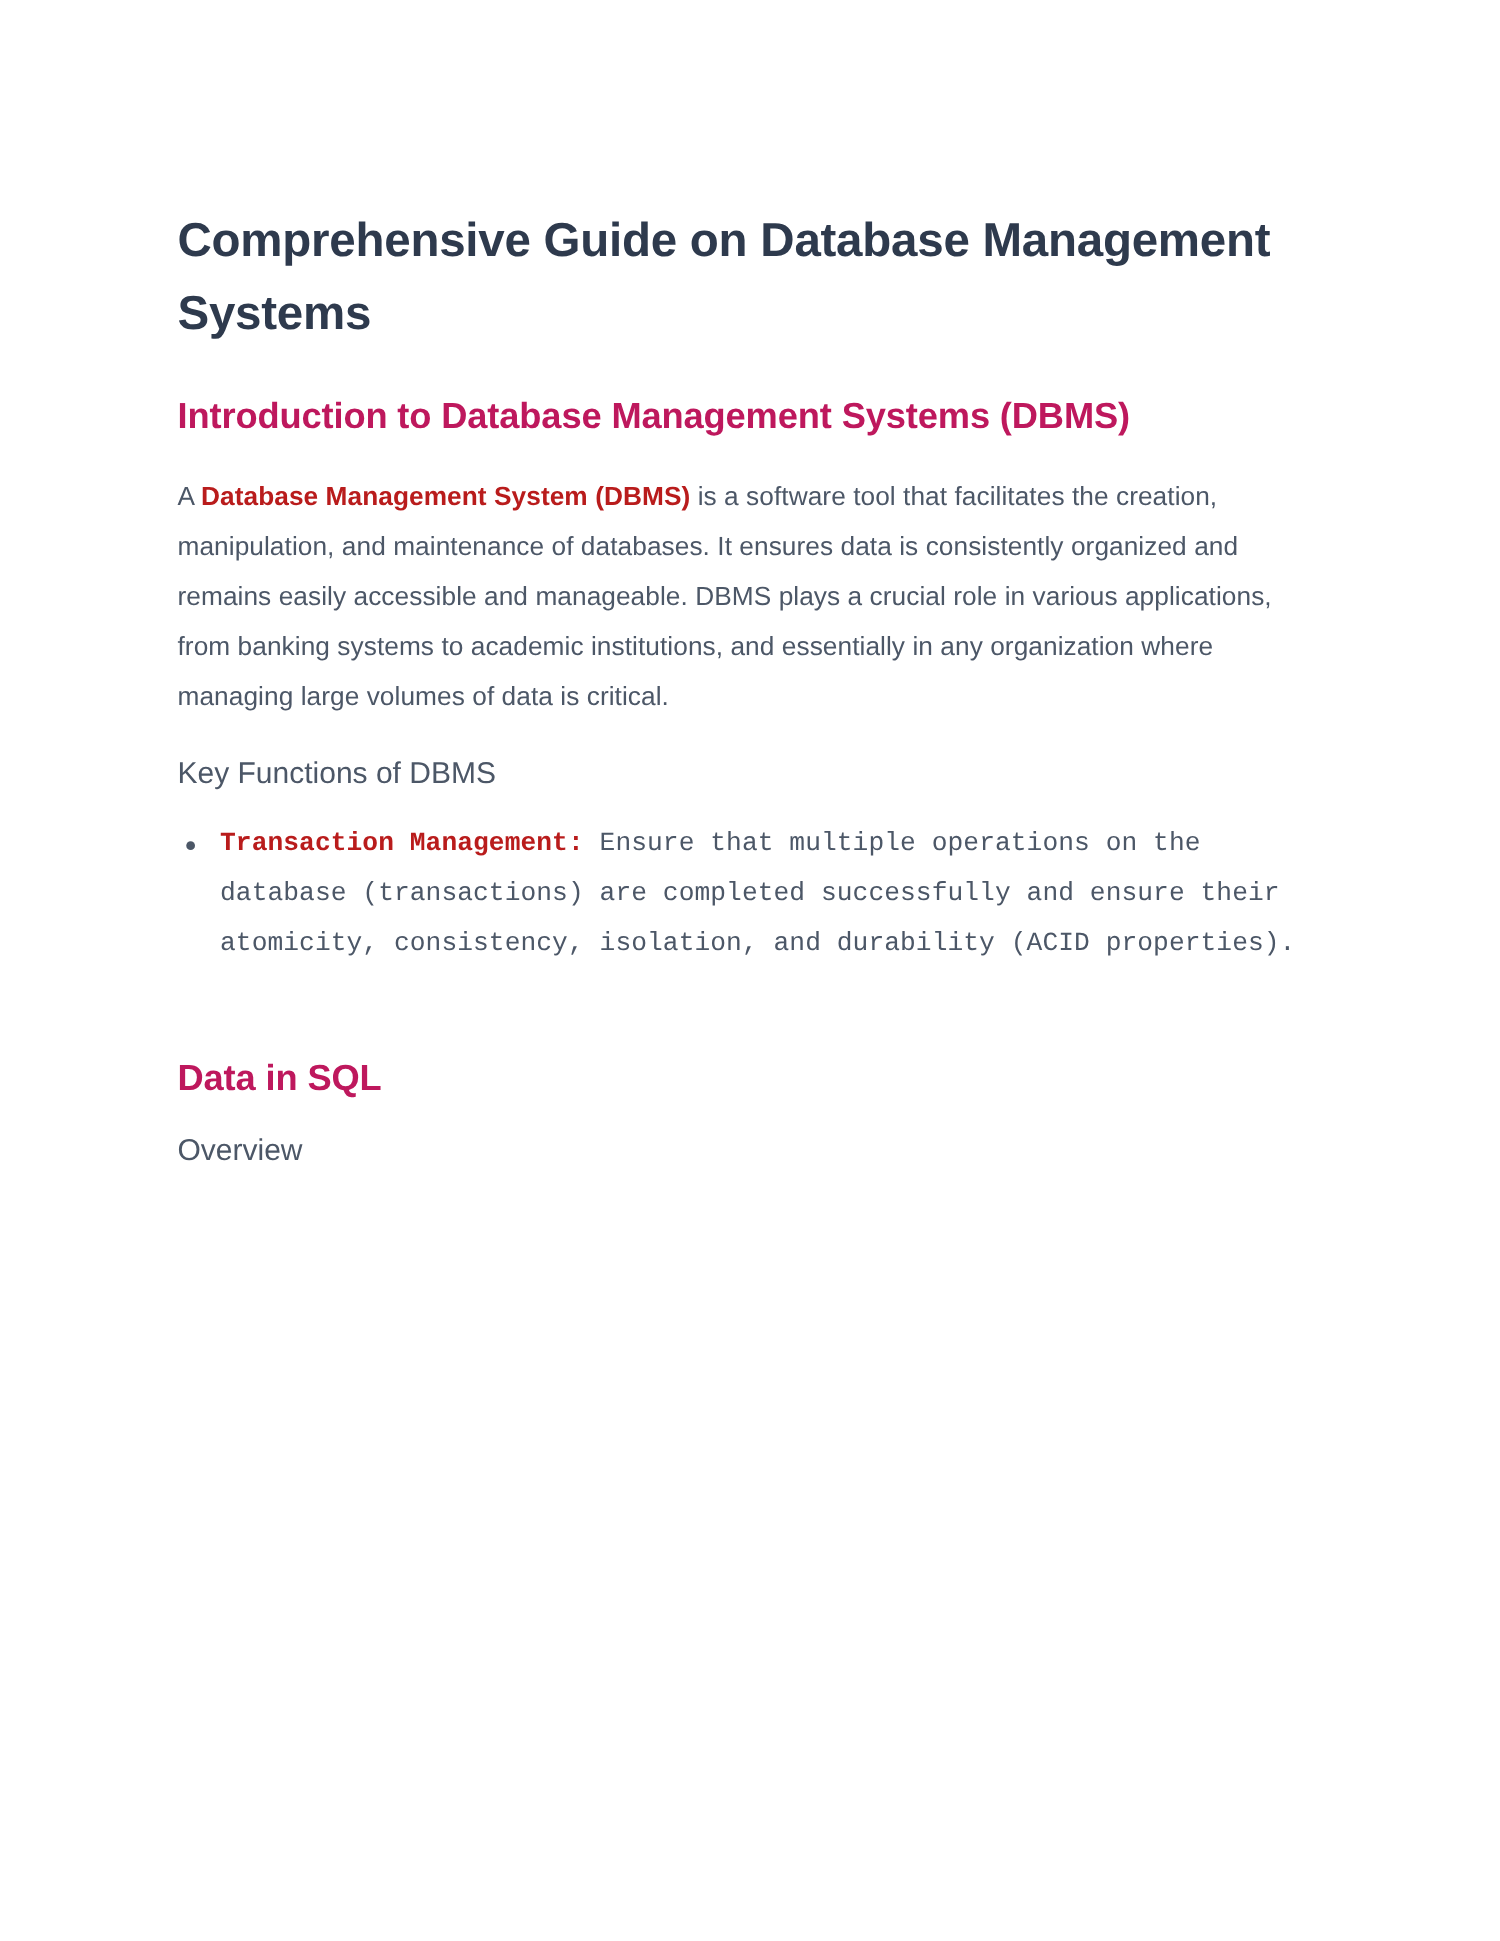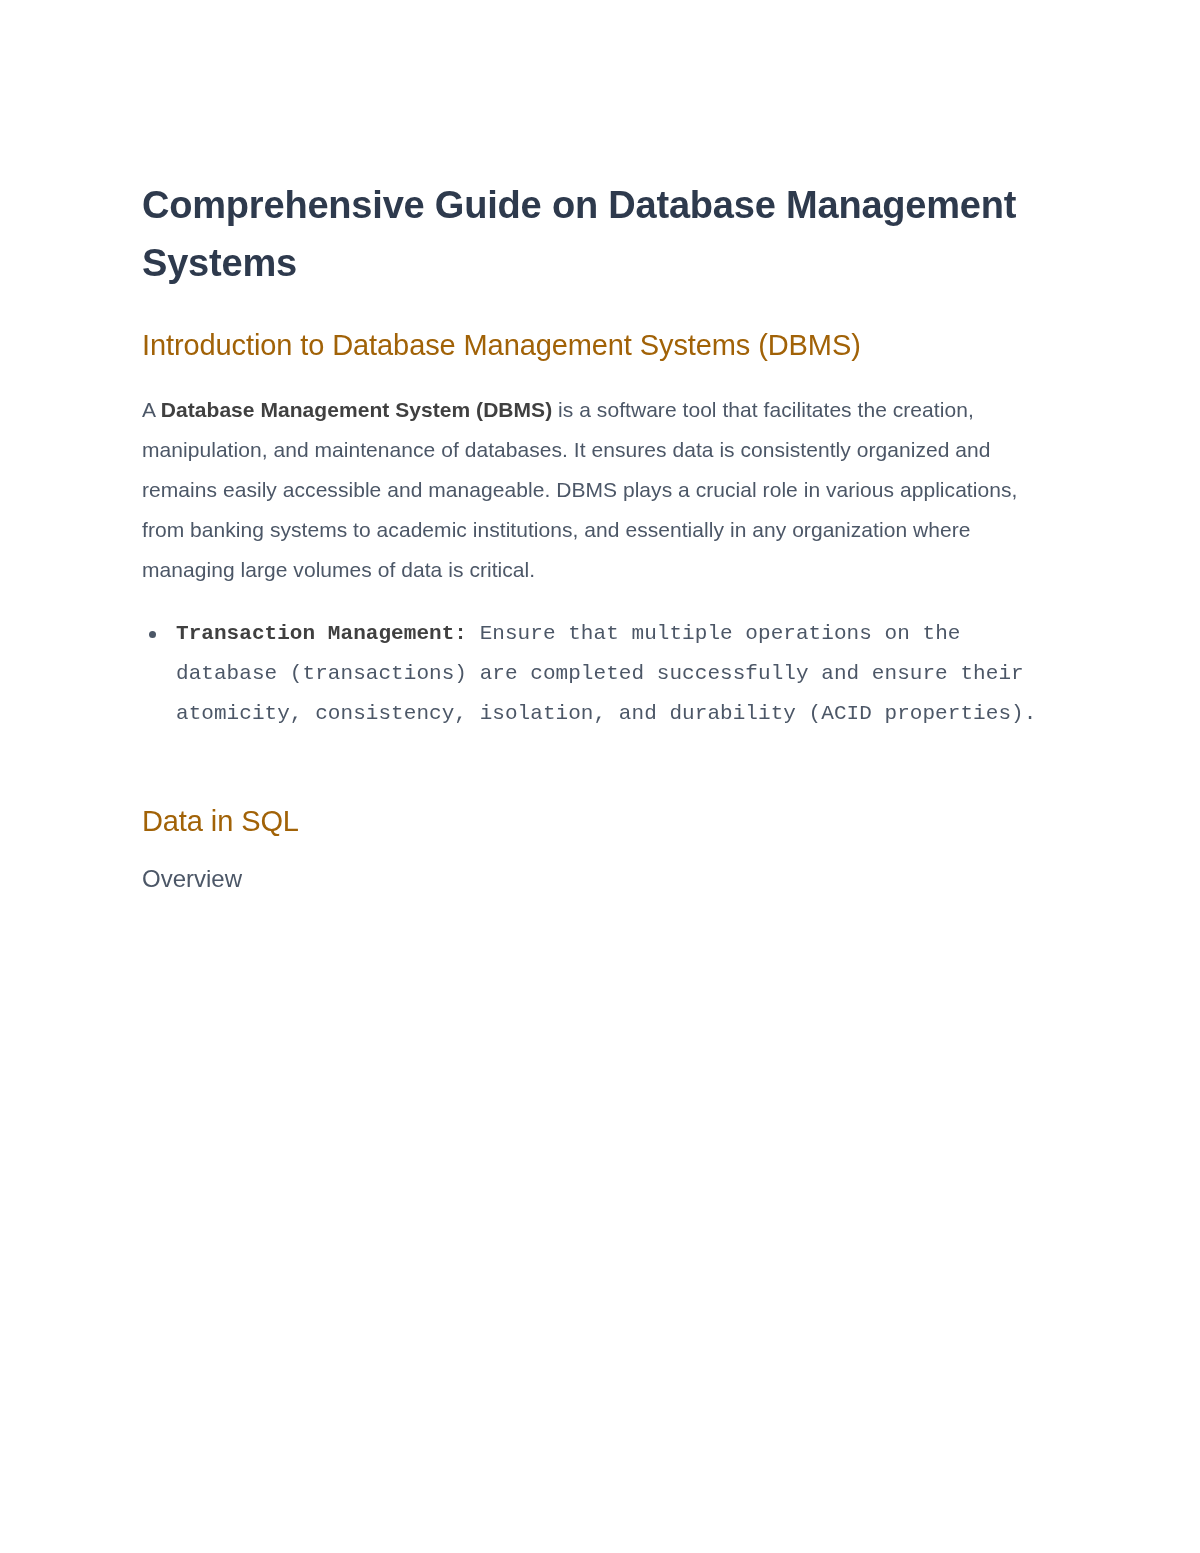--- a/index.html
+++ b/index.html
@@ -17,36 +17,36 @@
   .page {
     position: relative;
     width: 1200px;
     height: 1553px;
     background: #ffffff;
     box-sizing: border-box;
   }
   .doc {
     position: absolute;
     left: 142px;
-    top: 176px;
+    top: 164px;
     width: 912px;
   }
   .doc-title {
     font-size: 38px;
     line-height: 58px;
     font-weight: 700;
     color: #2e3a4d;
     letter-spacing: -0.2px;
     margin: 0 0 26px 0;
   }
   .h2 {
     font-size: 29px;
     line-height: 54px;
-    font-weight: 400;
-    color: #a16207;
+    font-weight: 700;
+    color: #be185d;
     letter-spacing: -0.1px;
     margin: 0 0 18px 0;
   }
   .h2.tight {
     margin-bottom: 14px;
   }
   .h3 {
     font-size: 24px;
     line-height: 34px;
     font-weight: 400;
@@ -57,21 +57,21 @@
     font-size: 21px;
     line-height: 40px;
     font-weight: 400;
     color: #4c5767;
     margin: 0 0 24px 0;
     letter-spacing: 0.05px;
   }
   .para:last-child { margin-bottom: 0; }
   .para b, .bullet-text b {
     font-weight: 700;
-    color: #404040;
+    color: #b91c1c;
   }
   .bullets {
     list-style: none;
     margin: 0 0 26px 0;
     padding: 0;
   }
   .bullet {
     position: relative;
     padding-left: 34px;
     font-size: 21px;
@@ -97,20 +97,21 @@
 
 <div class="page">
   <div class="doc">
 
     <h1 class="doc-title">Comprehensive Guide on Database Management Systems</h1>
 
     <h2 class="h2">Introduction to Database Management Systems (DBMS)</h2>
 
     <p class="para"><span>A </span><b>Database Management System (DBMS)</b><span> is a software tool that facilitates the creation, manipulation, and maintenance of databases. It ensures data is consistently organized and remains easily accessible and manageable. DBMS plays a crucial role in various applications, from banking systems to academic institutions, and essentially in any organization where managing large volumes of data is critical.</span></p>
 
+    <h3 class="h3">Key Functions of DBMS</h3>
 
     <ul class="bullets">
       <li class="bullet">
         <span class="bullet-dot"></span>
         <span class="bullet-text"><b>Transaction Management:</b><span> Ensure that multiple operations on the database (transactions) are completed successfully and ensure their atomicity, consistency, isolation, and durability (ACID properties).</span></span>
       </li>
     </ul>
 
     <div class="sec-gap"></div>
 

